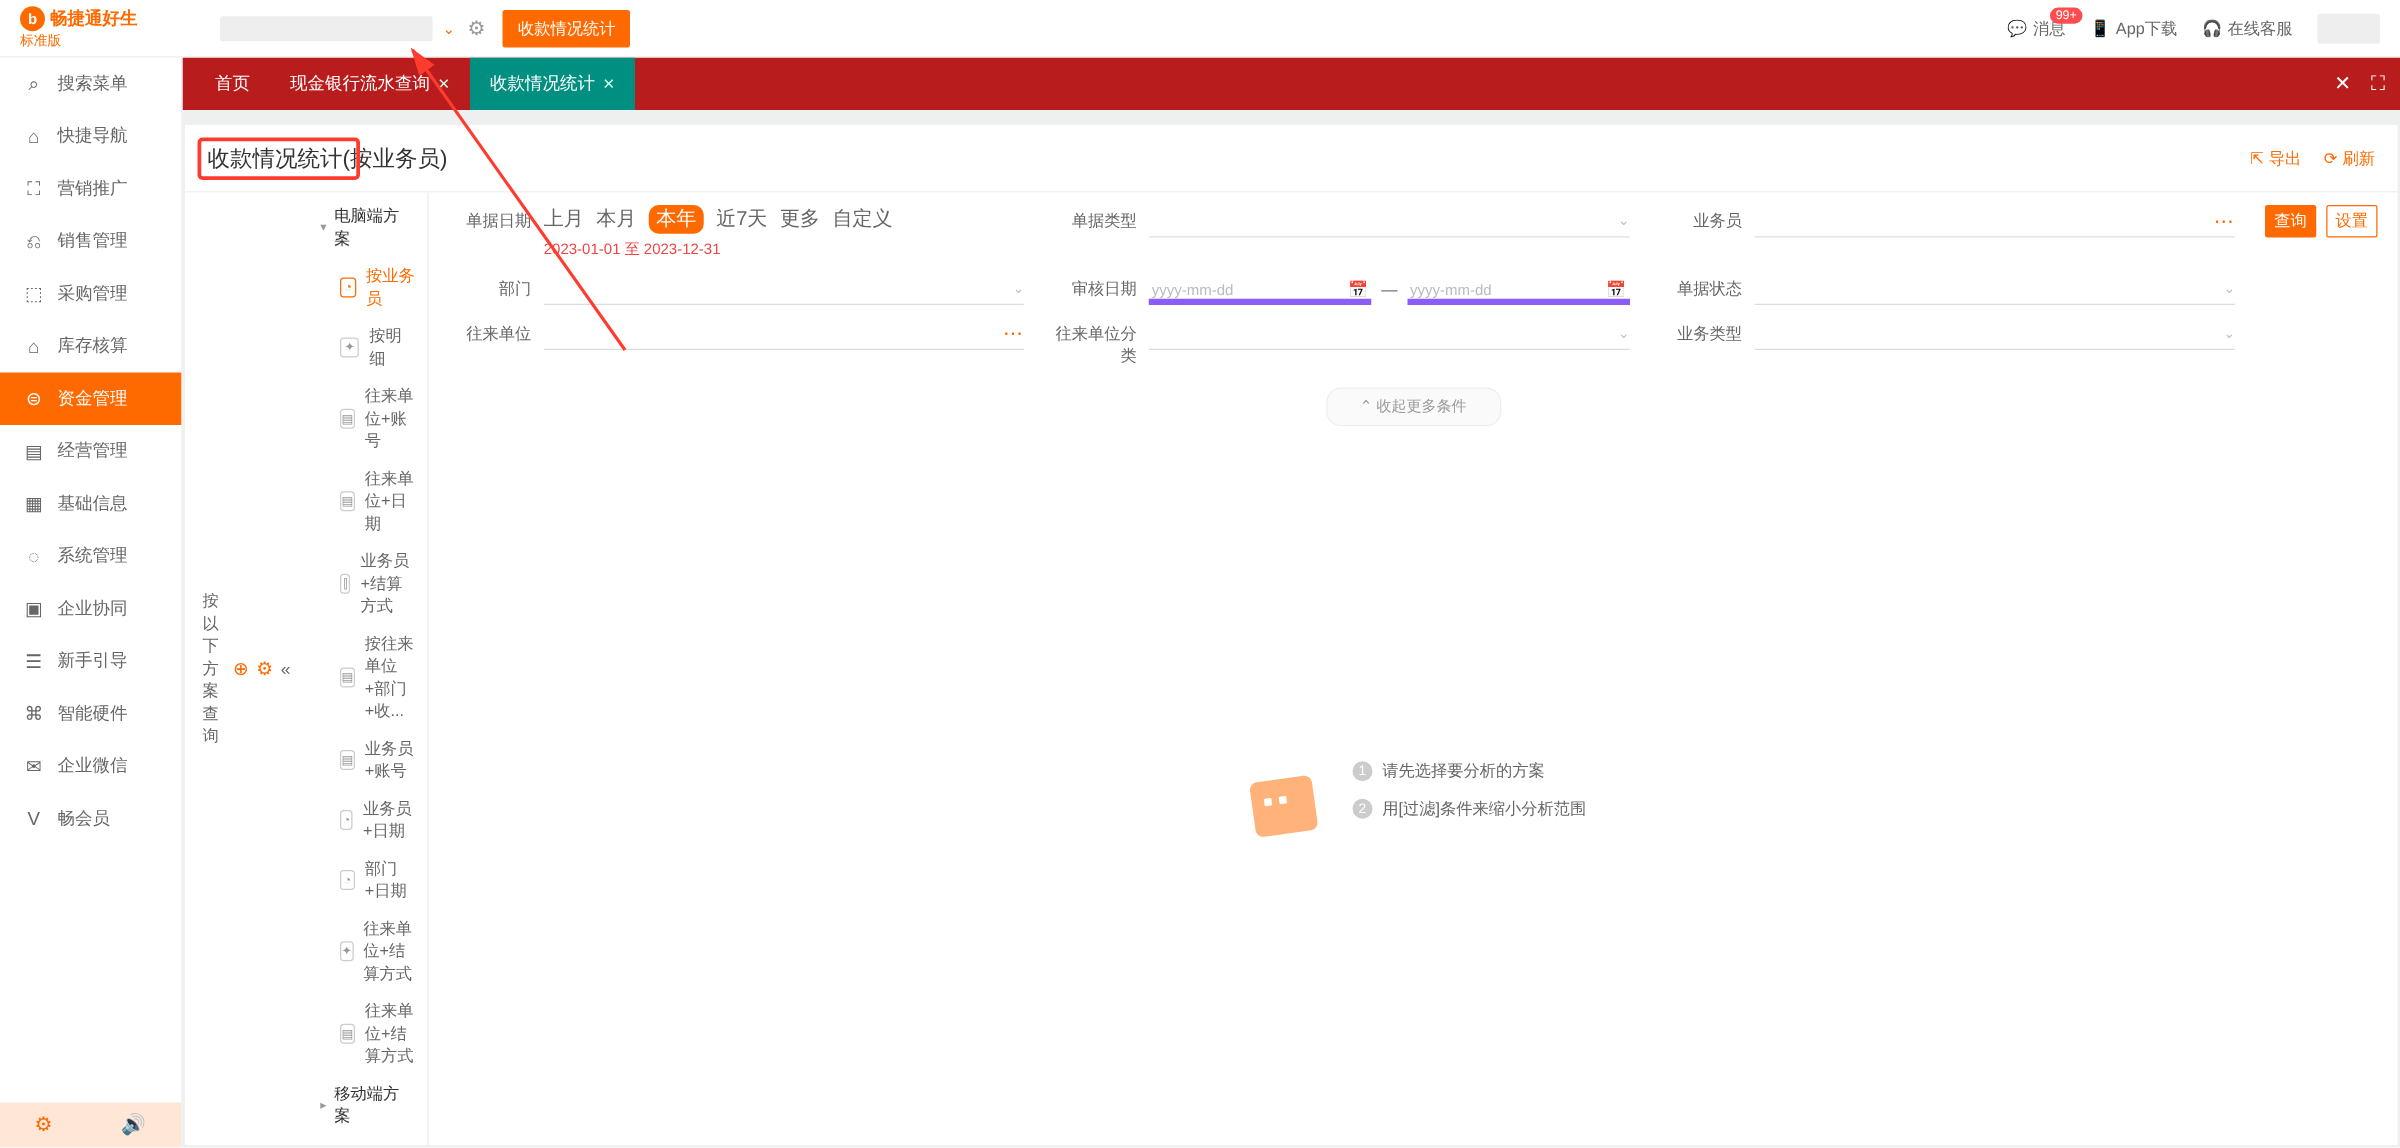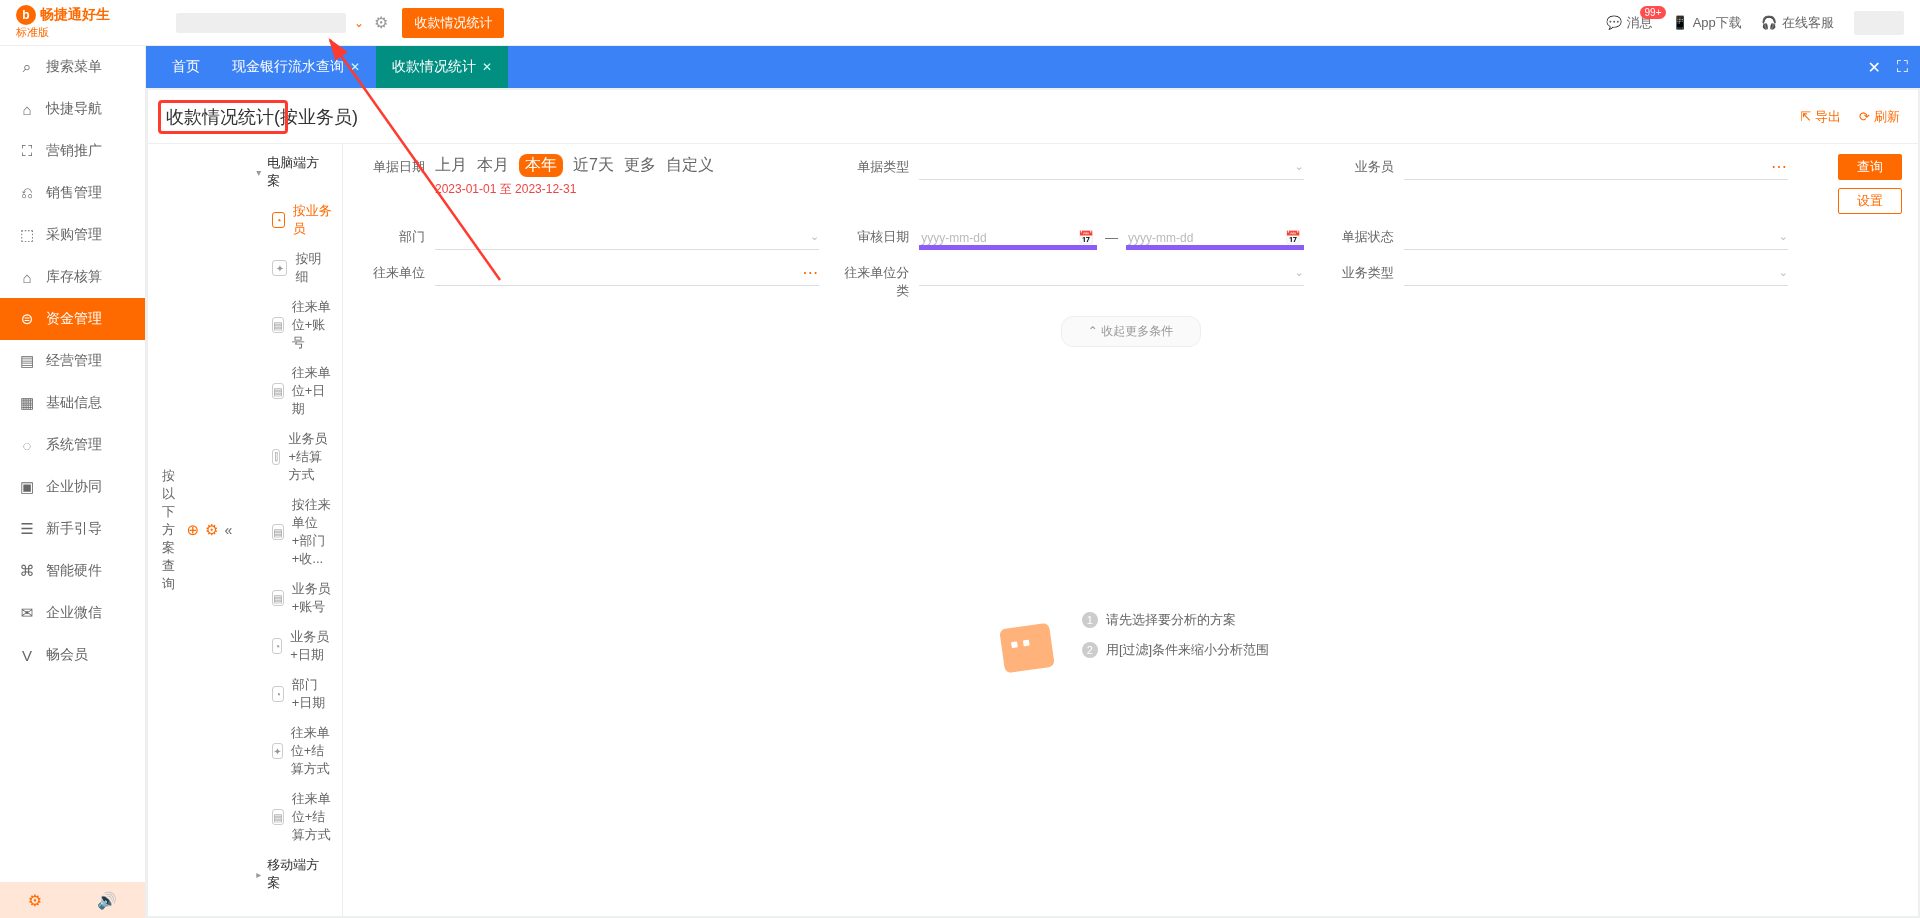--- a/index.html
+++ b/index.html
@@ -20,26 +20,26 @@
 .hdr-item{display:flex;align-items:center;gap:4px;position:relative;cursor:pointer}
 .badge{position:absolute;top:-8px;right:-14px;background:#ff4d4f;color:#fff;font-size:10px;padding:1px 5px;border-radius:8px}
 .avatar-blur{width:50px;height:24px;background:#eee;border-radius:2px}
 .body{flex:1;display:flex;overflow:hidden}
 .sidebar{width:146px;background:#fff;display:flex;flex-direction:column;border-right:1px solid #eee}
 .side-item{display:flex;align-items:center;gap:10px;padding:12px 18px;font-size:14px;color:#666;cursor:pointer}
 .side-item.active{background:#ff6a00;color:#fff}
 .side-icon{width:18px;height:18px;display:flex;align-items:center;justify-content:center;font-size:15px}
 .side-footer{margin-top:auto;height:36px;background:#ffe6d6;display:flex;align-items:center;justify-content:space-around;color:#ff6a00}
 .main{flex:1;display:flex;flex-direction:column;background:#eef0f0;overflow:hidden}
-.tabs{height:42px;background:#3b82f6;display:flex;align-items:center;padding-left:10px;position:relative}
+.tabs{height:42px;background:#b91c1c;display:flex;align-items:center;padding-left:10px;position:relative}
 .tab{padding:0 16px;height:42px;display:flex;align-items:center;gap:6px;color:#fff;font-size:14px;cursor:pointer}
 .tab.active{background:#008f80}
 .tab-close{font-size:12px;color:#cfe}
 .tabs-right{margin-left:auto;display:flex;align-items:center;gap:16px;padding-right:12px;color:#fff}
-.page-header{background:#fff;margin:2px 2px 0 2px;height:54px;display:flex;align-items:center;padding:0 18px;border-bottom:1px solid #eee}
+.page-header{background:#fff;margin:12px 2px 0 2px;height:54px;display:flex;align-items:center;padding:0 18px;border-bottom:1px solid #eee}
 .page-title{font-size:18px;color:#333;position:relative}
 .title-highlight{position:absolute;left:-8px;top:-5px;width:130px;height:34px;border:3px solid #ff3b2f;border-radius:4px;pointer-events:none}
 .page-actions{margin-left:auto;display:flex;align-items:center;gap:18px;font-size:13px}
 .act-link{color:#ff6a00;display:flex;align-items:center;gap:4px;cursor:pointer}
 .content{flex:1;display:flex;margin:0 2px 2px 2px;background:#fff;overflow:hidden}
 .scheme-panel{width:195px;border-right:1px solid #eee;display:flex;flex-direction:row;font-size:13px}
 .scheme-hdr{padding:10px 10px 10px 14px;display:flex;align-items:center;color:#666;position:relative}
 .scheme-hdr-icons{margin-left:auto;display:flex;align-items:center;gap:6px;color:#ff6a00;font-size:15px}
 .scheme-collapse{color:#666;font-size:14px}
 .scheme-tree{padding:4px 0}
@@ -56,21 +56,21 @@
 .filter-body{flex:1;display:flex;flex-direction:column;gap:4px}
 .date-quick{display:flex;align-items:center;gap:10px;font-size:16px}
 .dq{color:#666;cursor:pointer}
 .dq.active{background:#ff6a00;color:#fff;padding:1px 6px;border-radius:8px}
 .date-range{font-size:12px;color:#ef4444}
 .select-box{height:26px;border-bottom:1px solid #ddd;display:flex;align-items:center;justify-content:flex-end;color:#bbb;font-size:11px;cursor:pointer}
 .date-inputs{display:flex;align-items:center;gap:8px}
 .date-input{flex:1;height:26px;border-bottom:5px solid #8b5cf6;display:flex;align-items:flex-end;justify-content:space-between;color:#bbb;font-size:12px;padding:0 2px}
 .cal-icon{color:#ff6a00;font-size:13px}
 .more-dots{color:#ff6a00;font-size:16px;letter-spacing:1px}
-.btn-col{display:flex;flex-direction:column;gap:8px;align-items:flex-end}
+.btn-col{display:flex;flex-direction:row;gap:8px;align-items:flex-end}
 .btn-primary{background:#ff6a00;color:#fff;border:none;width:64px;height:26px;border-radius:2px;font-size:13px;cursor:pointer}
 .btn-outline{background:#fff;color:#ff6a00;border:1px solid #ff6a00;width:64px;height:26px;border-radius:2px;font-size:13px;cursor:pointer}
 .collapse-bar{text-align:center;padding:6px;font-size:12px;color:#999;border-top:1px solid #eee;border-bottom:1px solid #eee;background:#fafafa;cursor:pointer;width:140px;margin:6px auto;border-radius:12px;border:1px solid #eee}
 .empty-area{flex:1;display:flex;align-items:center;justify-content:center;position:relative}
 .empty-content{display:flex;align-items:center;gap:20px}
 .robot{width:70px;height:70px;position:relative}
 .robot-body{width:50px;height:44px;background:#ffb27a;border-radius:6px;position:absolute;bottom:0;left:10px;transform:rotate(-8deg)}
 .robot-face{position:absolute;top:14px;left:10px;display:flex;gap:6px}
 .robot-eye{width:6px;height:6px;background:#fff;border-radius:1px}
 .empty-steps{display:flex;flex-direction:column;gap:12px;font-size:13px;color:#666}

